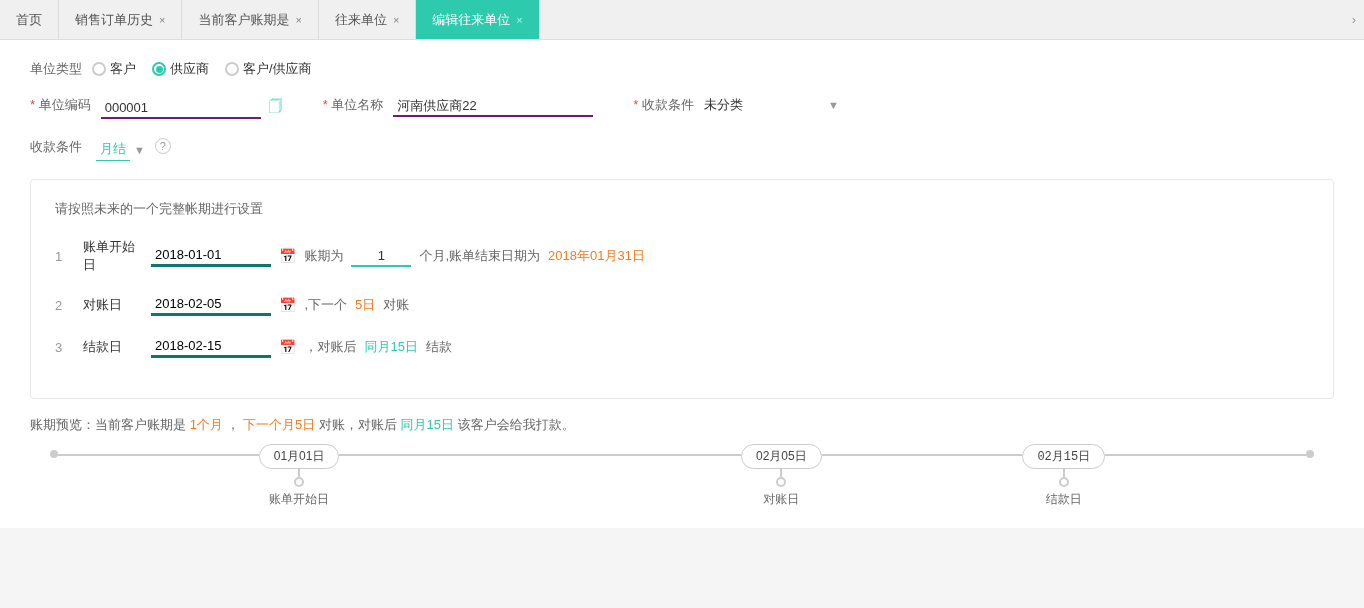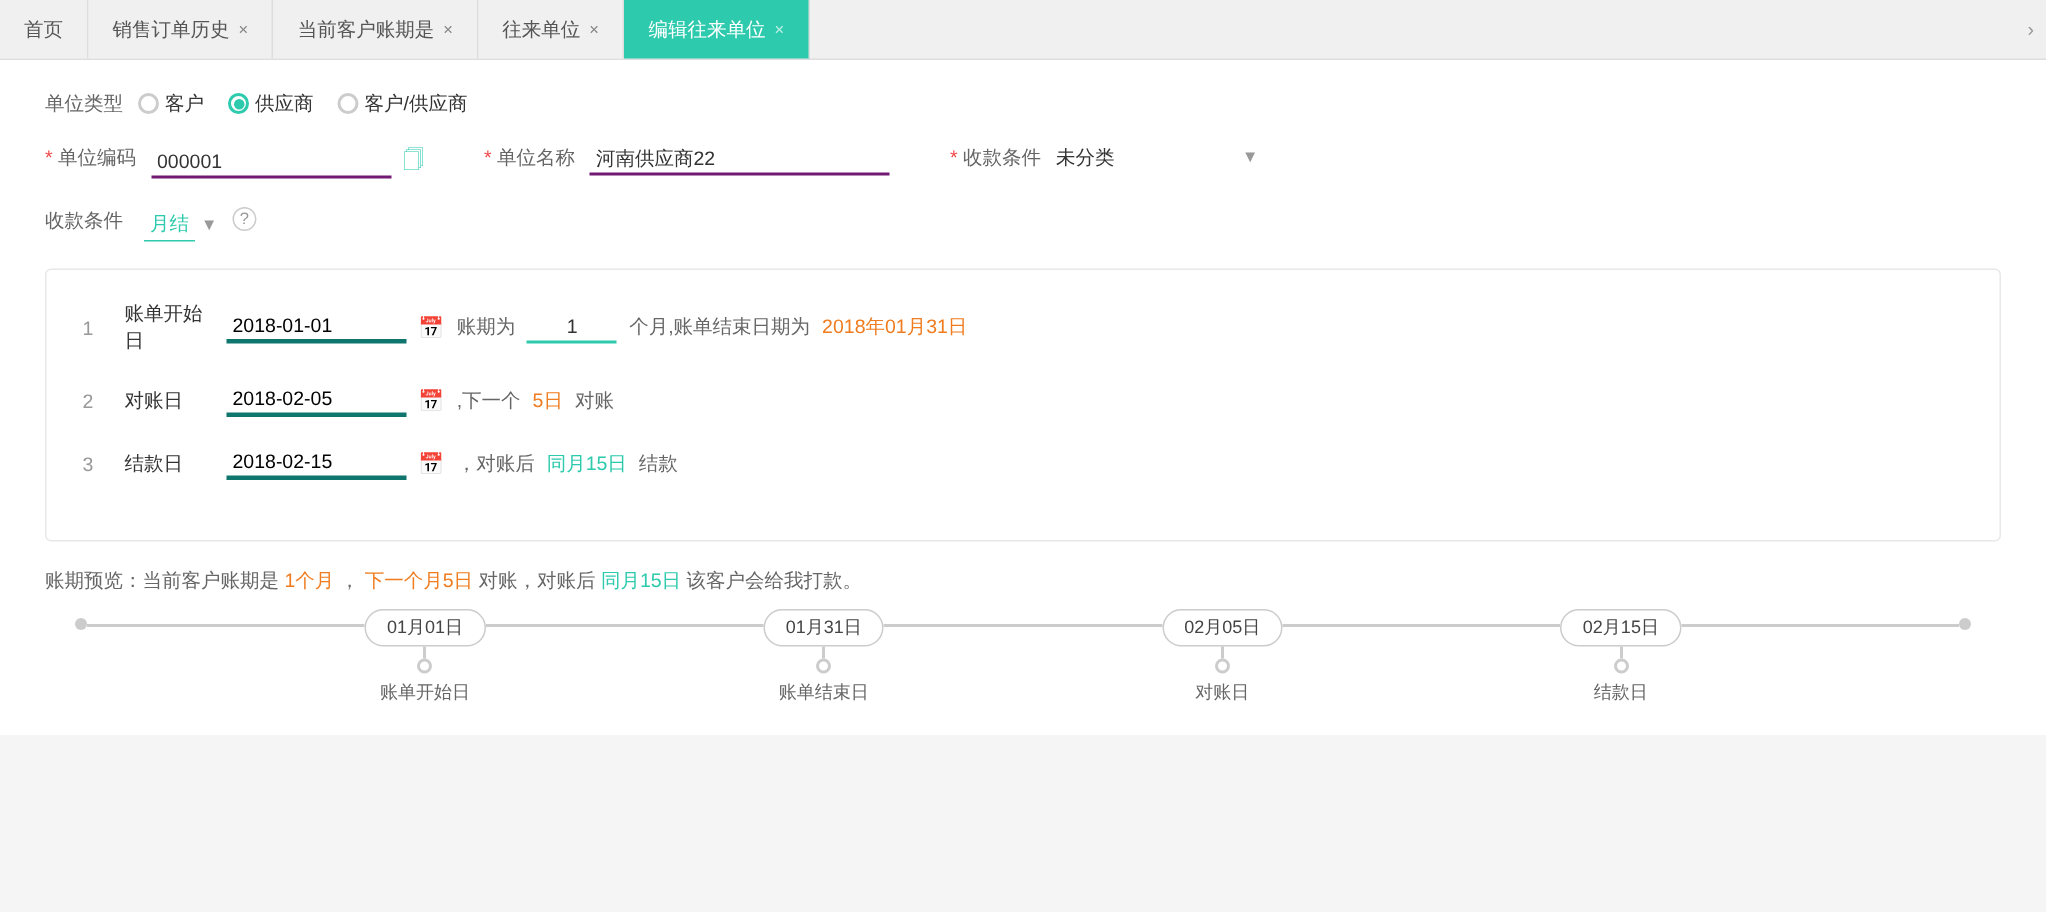--- a/index.html
+++ b/index.html
@@ -255,20 +255,21 @@
   <div class="form-row">
     <span class="form-label">收款条件</span>
     <div class="select-group" style="margin-left:4px;">
       <span class="select-value">月结</span>
       <span class="dropdown-arrow">▼</span>
     </div>
     <div class="help-icon">?</div>
   </div>
 
   <div class="settlement-box">
+    <div class="settlement-title">请按照未来的一个完整帐期进行设置</div>
 
     <div class="settlement-row">
       <span class="row-num">1</span>
       <span class="row-type">账单开始日</span>
       <input type="text" class="date-input" value="2018-01-01" style="">
       <span class="calendar-icon">📅</span>
       <span class="row-suffix">账期为</span>
       <input type="text" class="period-input" value="1" style="">
       <span class="row-suffix">个月,账单结束日期为</span>
       <span class="highlight-orange">2018年01月31日</span>
@@ -317,41 +318,35 @@
     <div style="display:flex;flex-direction:column;align-items:center;">
       <div style="border:1px solid #ccc;border-radius:20px;padding:3px 14px;font-size:12px;color:#444;background:#fff;white-space:nowrap;">01月01日</div>
       <div style="width:2px;height:8px;background:#ccc;"></div>
       <div style="width:10px;height:10px;border-radius:50%;border:2px solid #ccc;background:#fff;"></div>
       <div style="font-size:12px;color:#666;margin-top:4px;white-space:nowrap;">账单开始日</div>
     </div>
 
     <div style="flex:1;display:flex;flex-direction:column;align-items:center;">
       <div style="width:100%;height:2px;background:#ccc;margin-top:10px;"></div>
     </div>
-    <div style="display:flex;flex-direction:column;align-items:center;">
-      <div style="border:1px solid #ccc;border-radius:20px;padding:3px 14px;font-size:12px;color:#444;background:#fff;white-space:nowrap;">01月31日</div>
-      <div style="width:2px;height:8px;background:#ccc;"></div>
-      <div style="width:10px;height:10px;border-radius:50%;border:2px solid #ccc;background:#fff;"></div>
-      <div style="font-size:12px;color:#666;margin-top:4px;white-space:nowrap;">账单结束日</div>
-    </div>
 
     <div style="flex:1;display:flex;flex-direction:column;align-items:center;">
       <div style="width:100%;height:2px;background:#ccc;margin-top:10px;"></div>
     </div>
     <div style="display:flex;flex-direction:column;align-items:center;">
       <div style="border:1px solid #ccc;border-radius:20px;padding:3px 14px;font-size:12px;color:#444;background:#fff;white-space:nowrap;">02月05日</div>
       <div style="width:2px;height:8px;background:#ccc;"></div>
       <div style="width:10px;height:10px;border-radius:50%;border:2px solid #ccc;background:#fff;"></div>
       <div style="font-size:12px;color:#666;margin-top:4px;white-space:nowrap;">对账日</div>
     </div>
 
     <div style="flex:1;display:flex;flex-direction:column;align-items:center;">
       <div style="width:100%;height:2px;background:#ccc;margin-top:10px;"></div>
     </div>
-    <div style="display:flex;flex-direction:column;align-items:center;">
+    <div style="display:flex;flex-direction:column;align-items:center;font-family:Liberation Mono, monospace;">
       <div style="border:1px solid #ccc;border-radius:20px;padding:3px 14px;font-size:12px;color:#444;background:#fff;white-space:nowrap;">02月15日</div>
       <div style="width:2px;height:8px;background:#ccc;"></div>
       <div style="width:10px;height:10px;border-radius:50%;border:2px solid #ccc;background:#fff;"></div>
       <div style="font-size:12px;color:#666;margin-top:4px;white-space:nowrap;">结款日</div>
     </div>
 
     <div style="flex:1;display:flex;flex-direction:column;align-items:center;">
       <div style="width:100%;height:2px;background:#ccc;margin-top:10px;"></div>
     </div>
     <div style="display:flex;flex-direction:column;align-items:center;padding-top:6px;">

